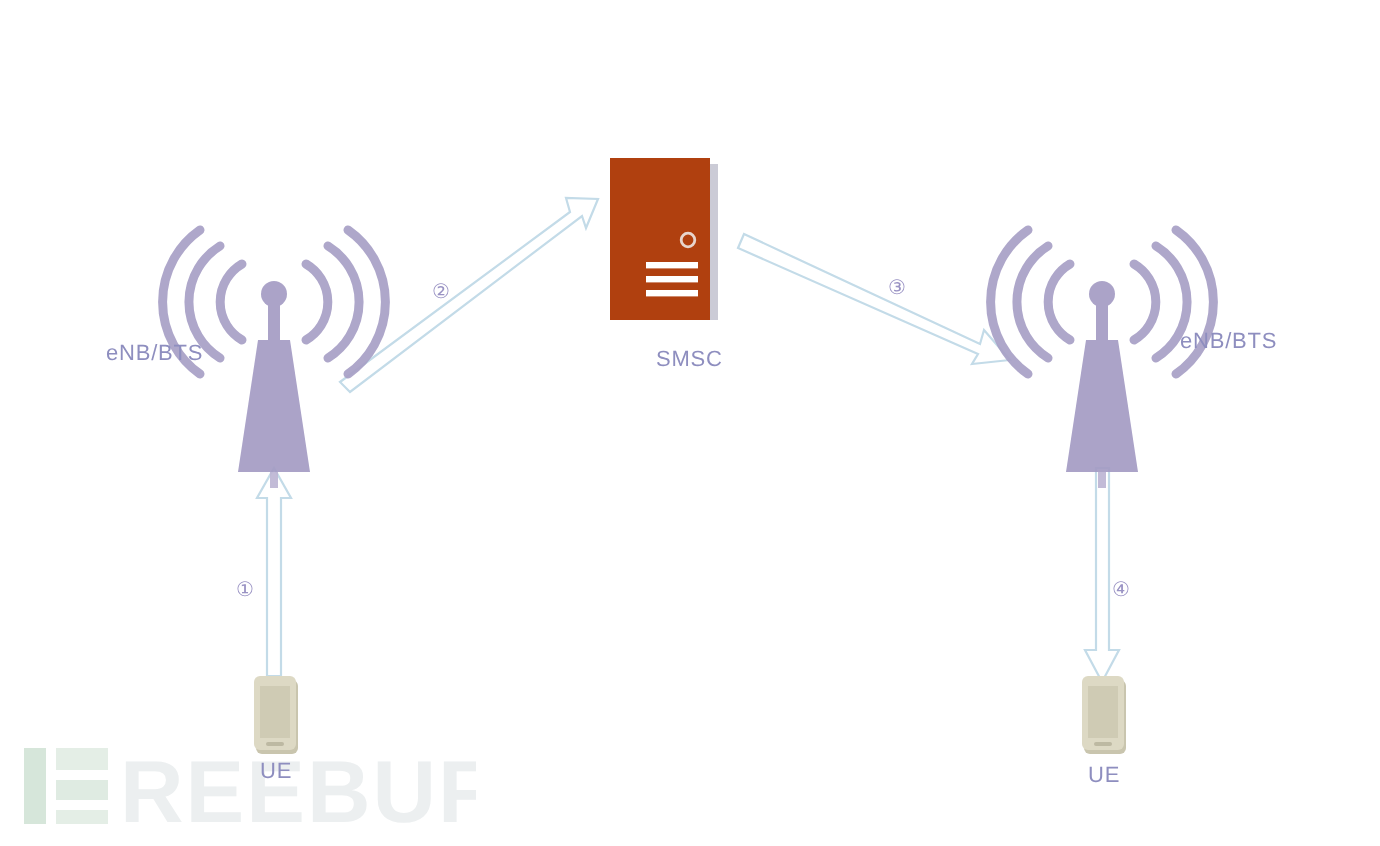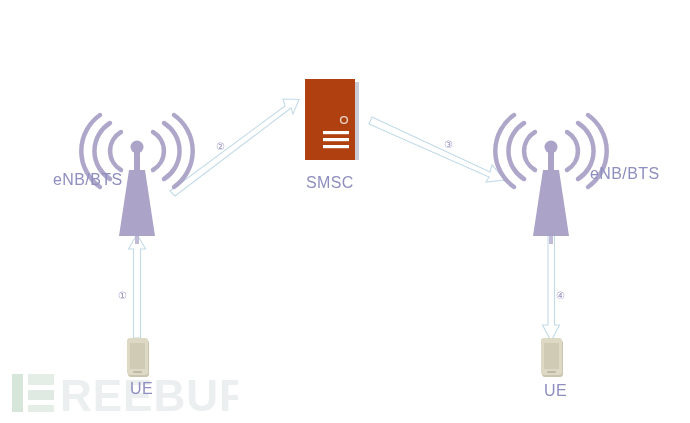--- a/index.html
+++ b/index.html
@@ -12,21 +12,21 @@
   }
   #canvas {
     position: relative;
     width: 690px;
     height: 423px;
     background: #ffffff;
     overflow: hidden;
   }
   .node-label {
     position: absolute;
-    font-size: 16px;
+    font-size: 11px;
     color: #8e8ebf;
     letter-spacing: 0.4px;
     white-space: nowrap;
   }
   .step-label {
     position: absolute;
     font-size: 10px;
     color: #9a93c4;
     white-space: nowrap;
     line-height: 1;
@@ -131,21 +131,21 @@
     <g>
       <rect x="542" y="340" width="21" height="37" rx="3" fill="#c9c5ae"></rect>
       <rect x="541" y="338" width="21" height="37" rx="3" fill="#ddd9c4"></rect>
       <rect x="544" y="343" width="15" height="26" fill="#cfcbb4"></rect>
       <rect x="547" y="371" width="9" height="2" rx="1" fill="#bdb9a2"></rect>
     </g>
   </svg>
 
   <div class="node-label" style="left:53px; top:171px;">eNB/BTS</div>
 
-  <div class="node-label" style="left:306px; top:174px;">SMSC</div>
+  <div class="node-label" style="left:328px; top:174px;">SMSC</div>
 
   <div class="node-label" style="left:590px; top:165px;">eNB/BTS</div>
 
   <div class="node-label" style="left:130px; top:380px;">UE</div>
 
   <div class="node-label" style="left:544px; top:382px;">UE</div>
 
   <div class="step-label" style="left:118px; top:291px;">①</div>
 
   <div class="step-label" style="left:216px; top:142px;">②</div>

